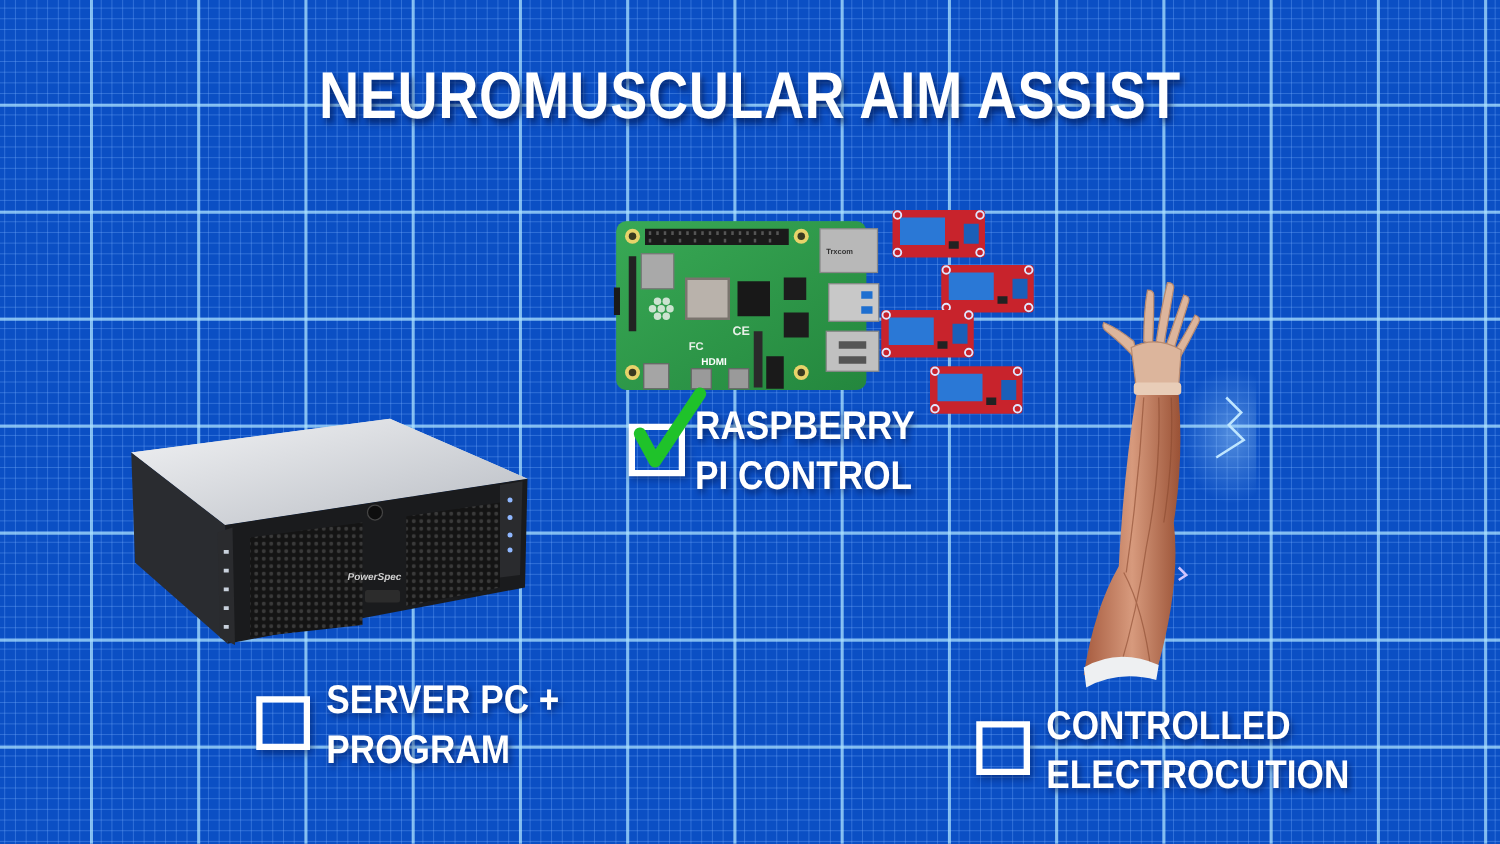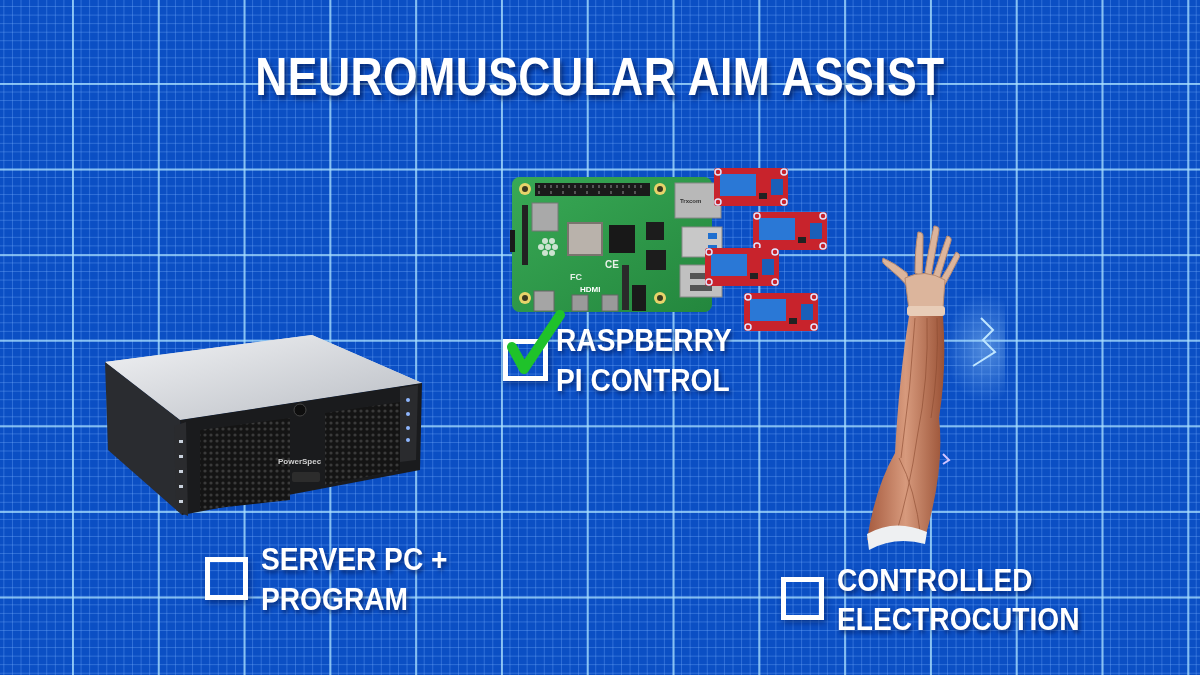--- a/index.html
+++ b/index.html
@@ -31,23 +31,23 @@
   }
   .checkbox {
     position: absolute; box-sizing: border-box;
     border: 5px solid #ffffff;
     box-shadow: 2px 3px 6px rgba(0,20,70,0.45);
   }
   .check {
     position: absolute;
   }
   
-  .server { position: absolute; left: 100px; top: 330px; width: 330px; height: 190px; }
+  .server { position: absolute; left: 100px; top: 330px; width: 330px; height: 190px; font-style: italic; }
   
-  .pi { position: absolute; left: 510px; top: 175px; width: 215px; height: 140px; }
+  .pi { position: absolute; left: 491px; top: 175px; width: 215px; height: 140px; }
   .relay { position: absolute; width: 76px; height: 40px; }
   .arm { position: absolute; left: 855px; top: 218px; width: 150px; height: 340px; }
 </style>
 </head>
 <body>
 
 <div class="title">NEUROMUSCULAR AIM ASSIST</div>
 
 <div class="pi">
   <svg width="215" height="140" viewBox="0 0 215 140">

